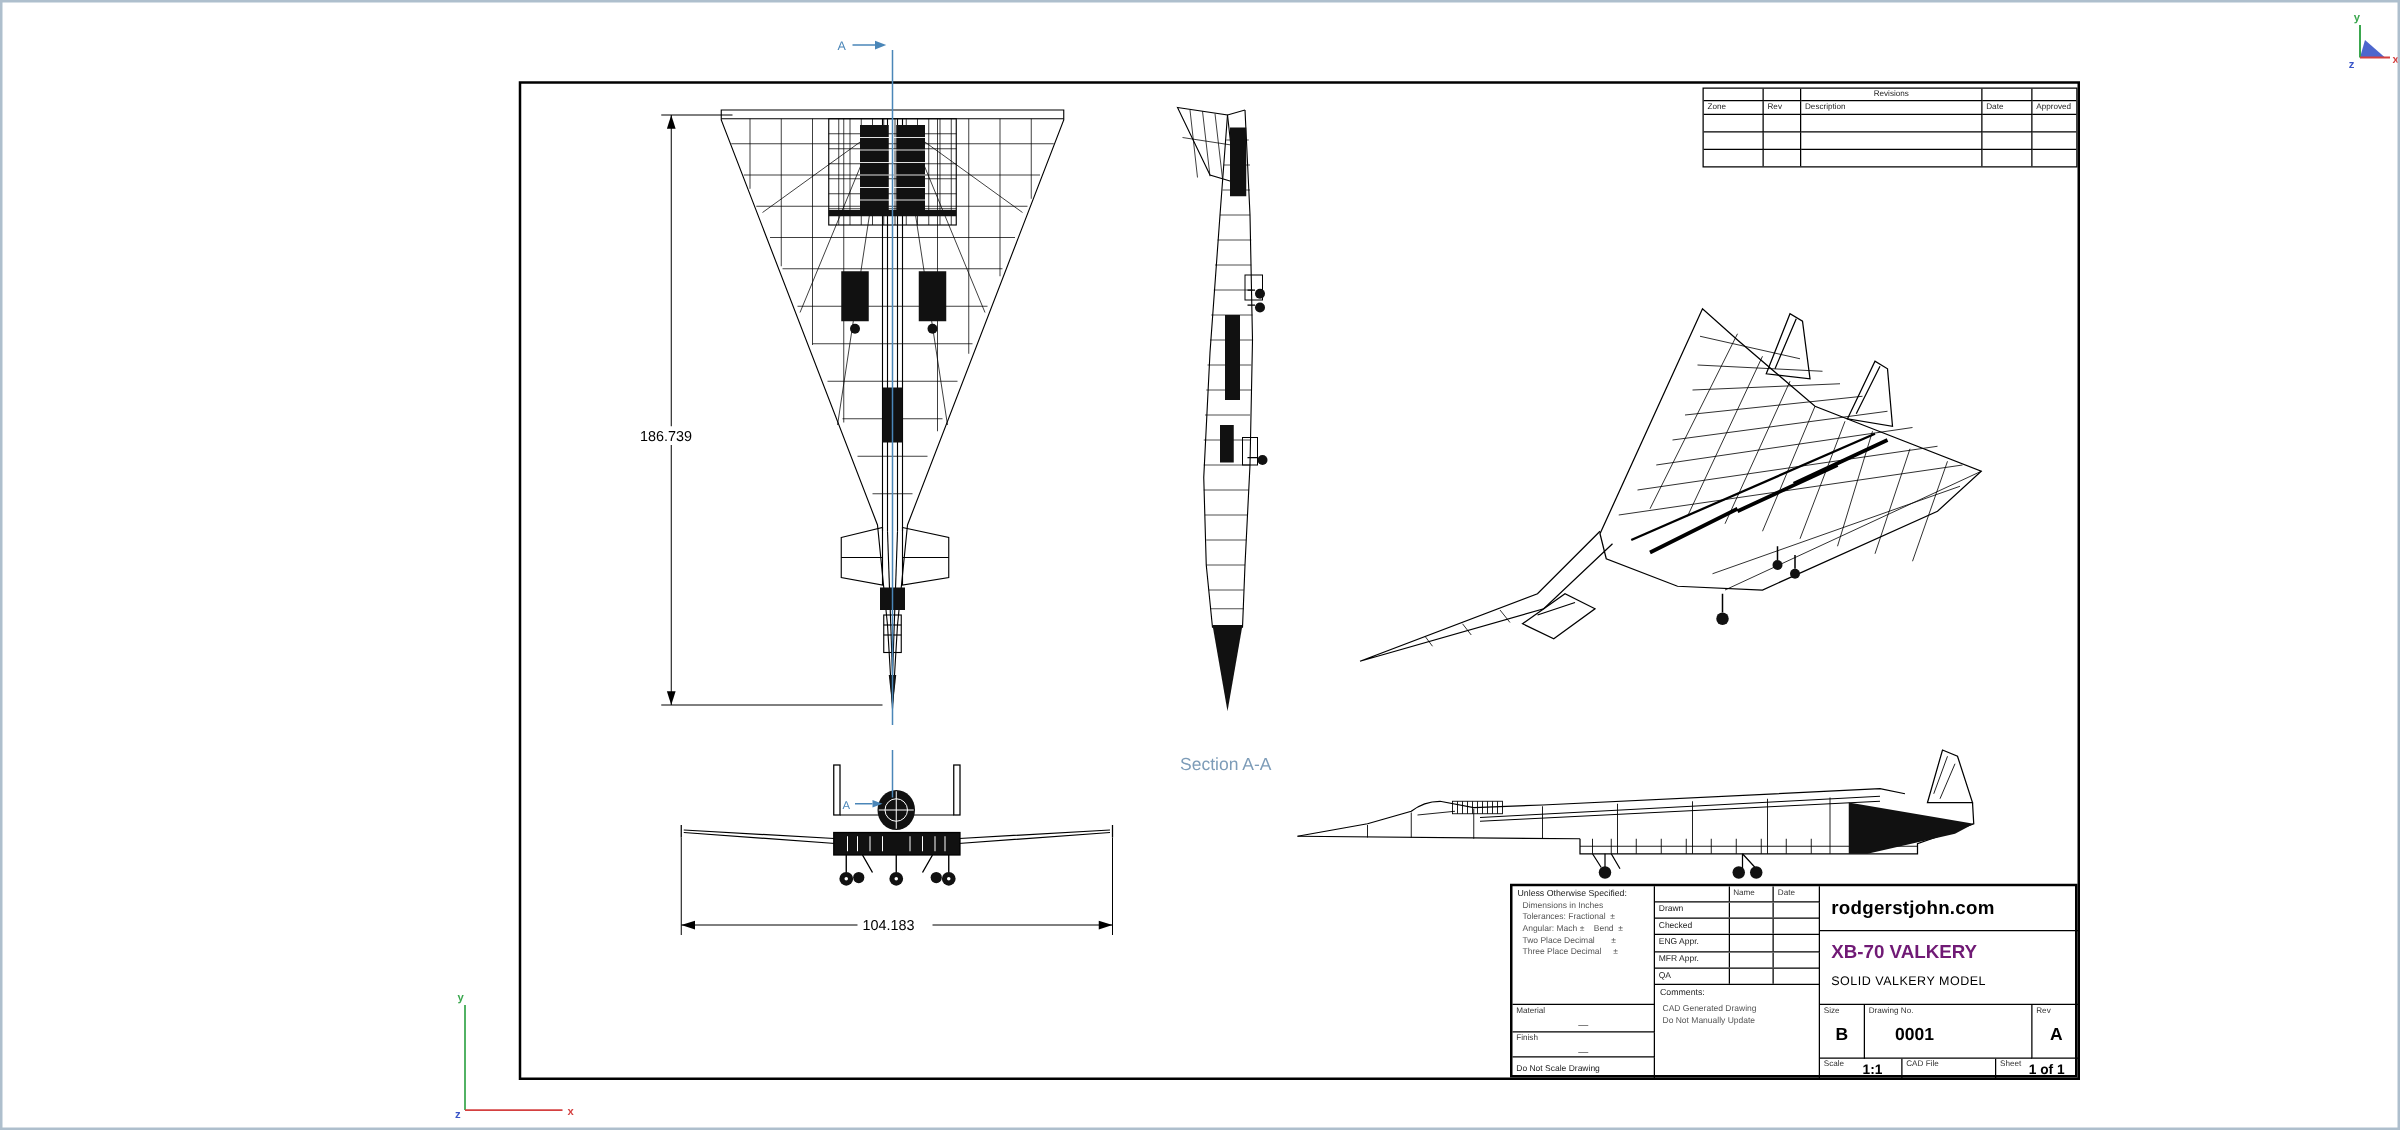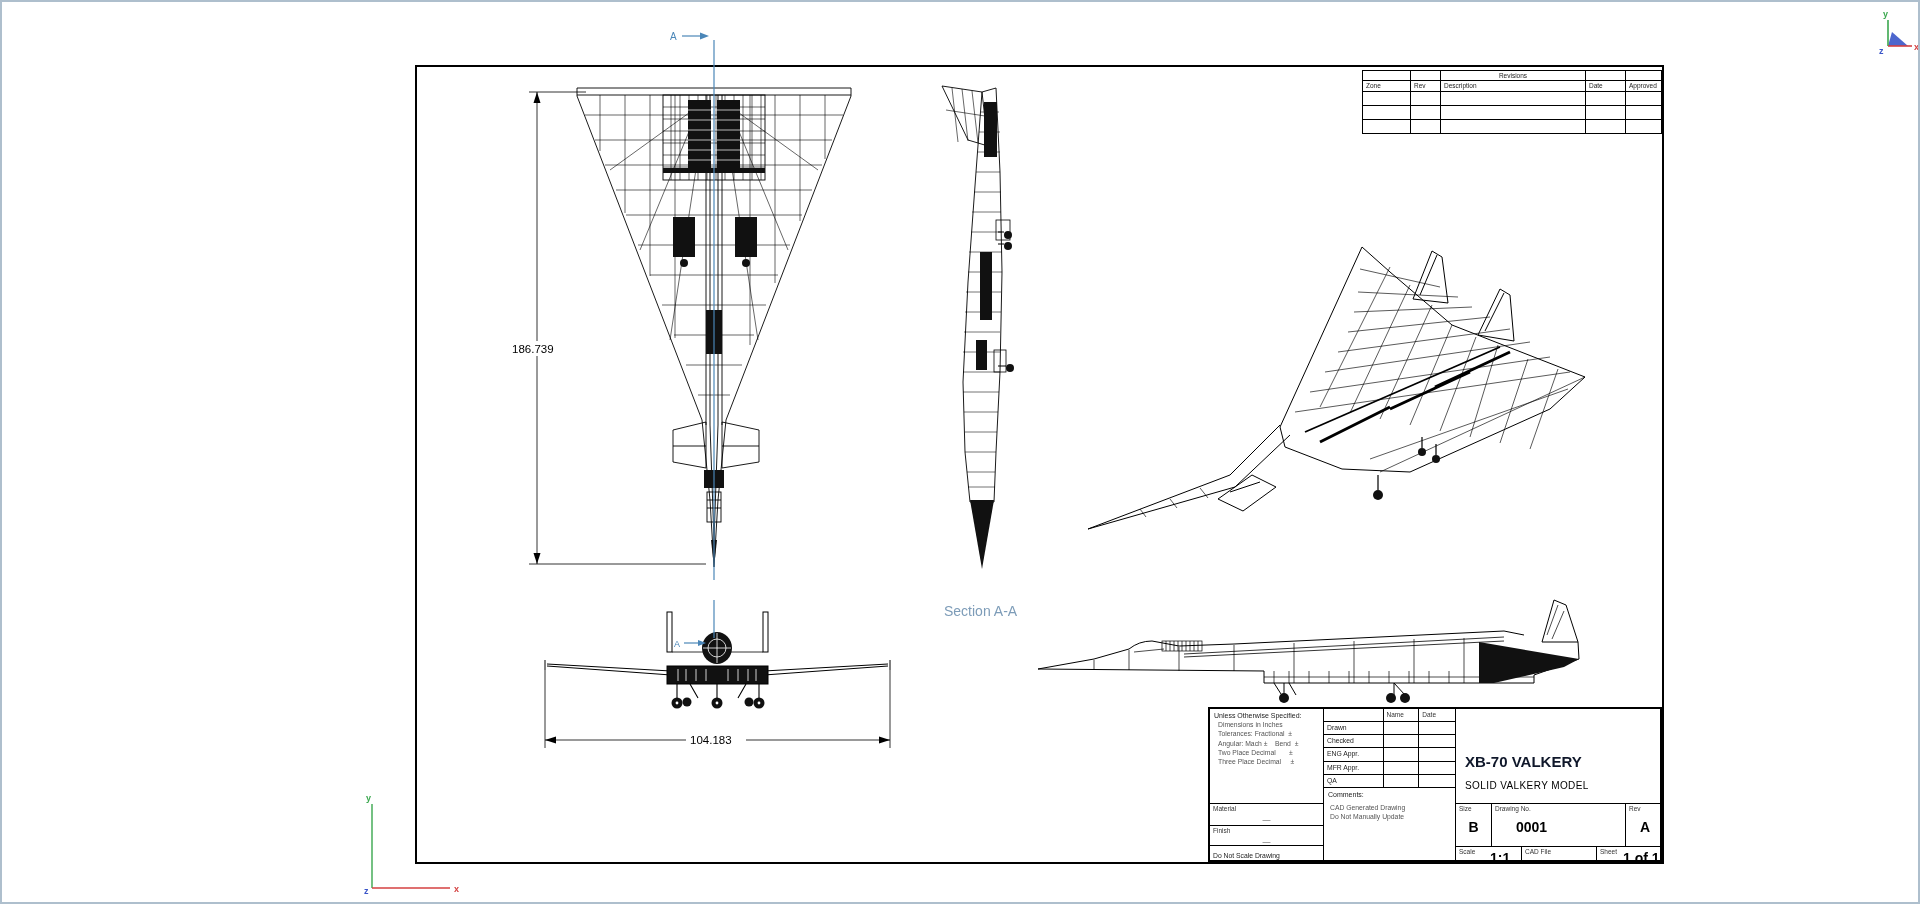--- a/index.html
+++ b/index.html
@@ -23,24 +23,24 @@
   .tiny { font-size:6.5px; color:#333; }
   .tol-head { font-size:7px; color:#222; padding:3px 0 0 4px; }
   .tol-line { font-size:6.8px; color:#555; padding:2.2px 0 0 8px; white-space:pre; }
   .lbl { font-size:6.5px; color:#333; padding:1px 0 0 3px; }
   .dash-val { text-align:center; font-size:8px; color:#444; margin-top:3px; }
   .appr-row { display:flex; }
   .appr-row .a1 { width:60px; border-right:1px solid #000; font-size:6.8px; color:#222; padding:2px 0 0 3px; }
   .appr-row .a2 { width:36px; border-right:1px solid #000; }
   .appr-row .a3 { width:36px; }
   .company { font-size:15px; font-weight:bold; color:#000; padding:9px 0 0 9px; letter-spacing:0.2px; }
-  .dwg-title { font-size:15px; font-weight:bold; color:#0f172a; padding:8px 0 0 9px; }
+  .dwg-title { font-size:15px; font-weight:bold; color:#701a75; padding:8px 0 0 9px; }
   .dwg-sub { font-size:10px; color:#000; padding:10px 0 0 9px; letter-spacing:0.4px; }
   .bigv { font-size:14px; font-weight:bold; color:#000; text-align:center; margin-top:7px; }
-  .rowv { font-size:14px; font-weight:bold; color:#000; }
+  .rowv { font-size:11px; font-weight:bold; color:#000; }
 
   
   .sec-label { position:absolute; left:942px; top:601px; font-size:14px; color:#7d9cb8; }
   svg text { font-family:"Liberation Sans","DejaVu Sans",sans-serif; }
 </style>
 </head>
 <body>
 
 <div class="page">
 
@@ -378,20 +378,23 @@
           <div class="a2"></div>
           <div class="a3"></div>
         </div>
     </div>
     <div class="tb noB" style="left:114px; top:79px; width:132px; height:76px;">
       <div style="font-size:7px; color:#222; padding:3px 0 0 4px;">Comments:</div>
       <div style="font-size:6.8px; color:#555; padding:6px 0 0 6px;">CAD Generated Drawing</div>
       <div style="font-size:6.8px; color:#555; padding:2px 0 0 6px;">Do Not Manually Update</div>
     </div>
 
+    <div class="tb noR" style="left:246px; top:0; width:208px; height:36px;">
+      <div class="company">rodgerstjohn.com</div>
+    </div>
     <div class="tb noR" style="left:246px; top:36px; width:208px; height:59px;">
       <div class="dwg-title">XB-70 VALKERY</div>
       <div class="dwg-sub">SOLID VALKERY MODEL</div>
     </div>
     <div class="tb" style="left:246px; top:95px; width:36px; height:43px;">
       <div class="lbl">Size</div>
       <div class="bigv">B</div>
     </div>
     <div class="tb" style="left:282px; top:95px; width:134px; height:43px;">
       <div class="lbl">Drawing  No.</div>

